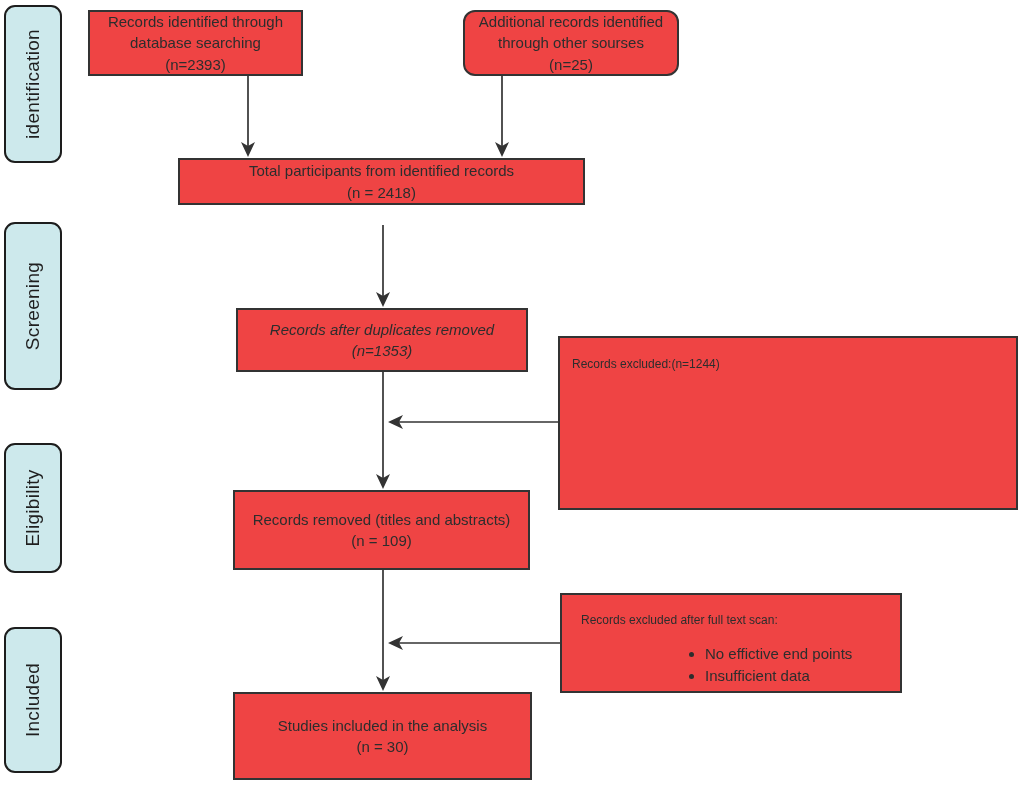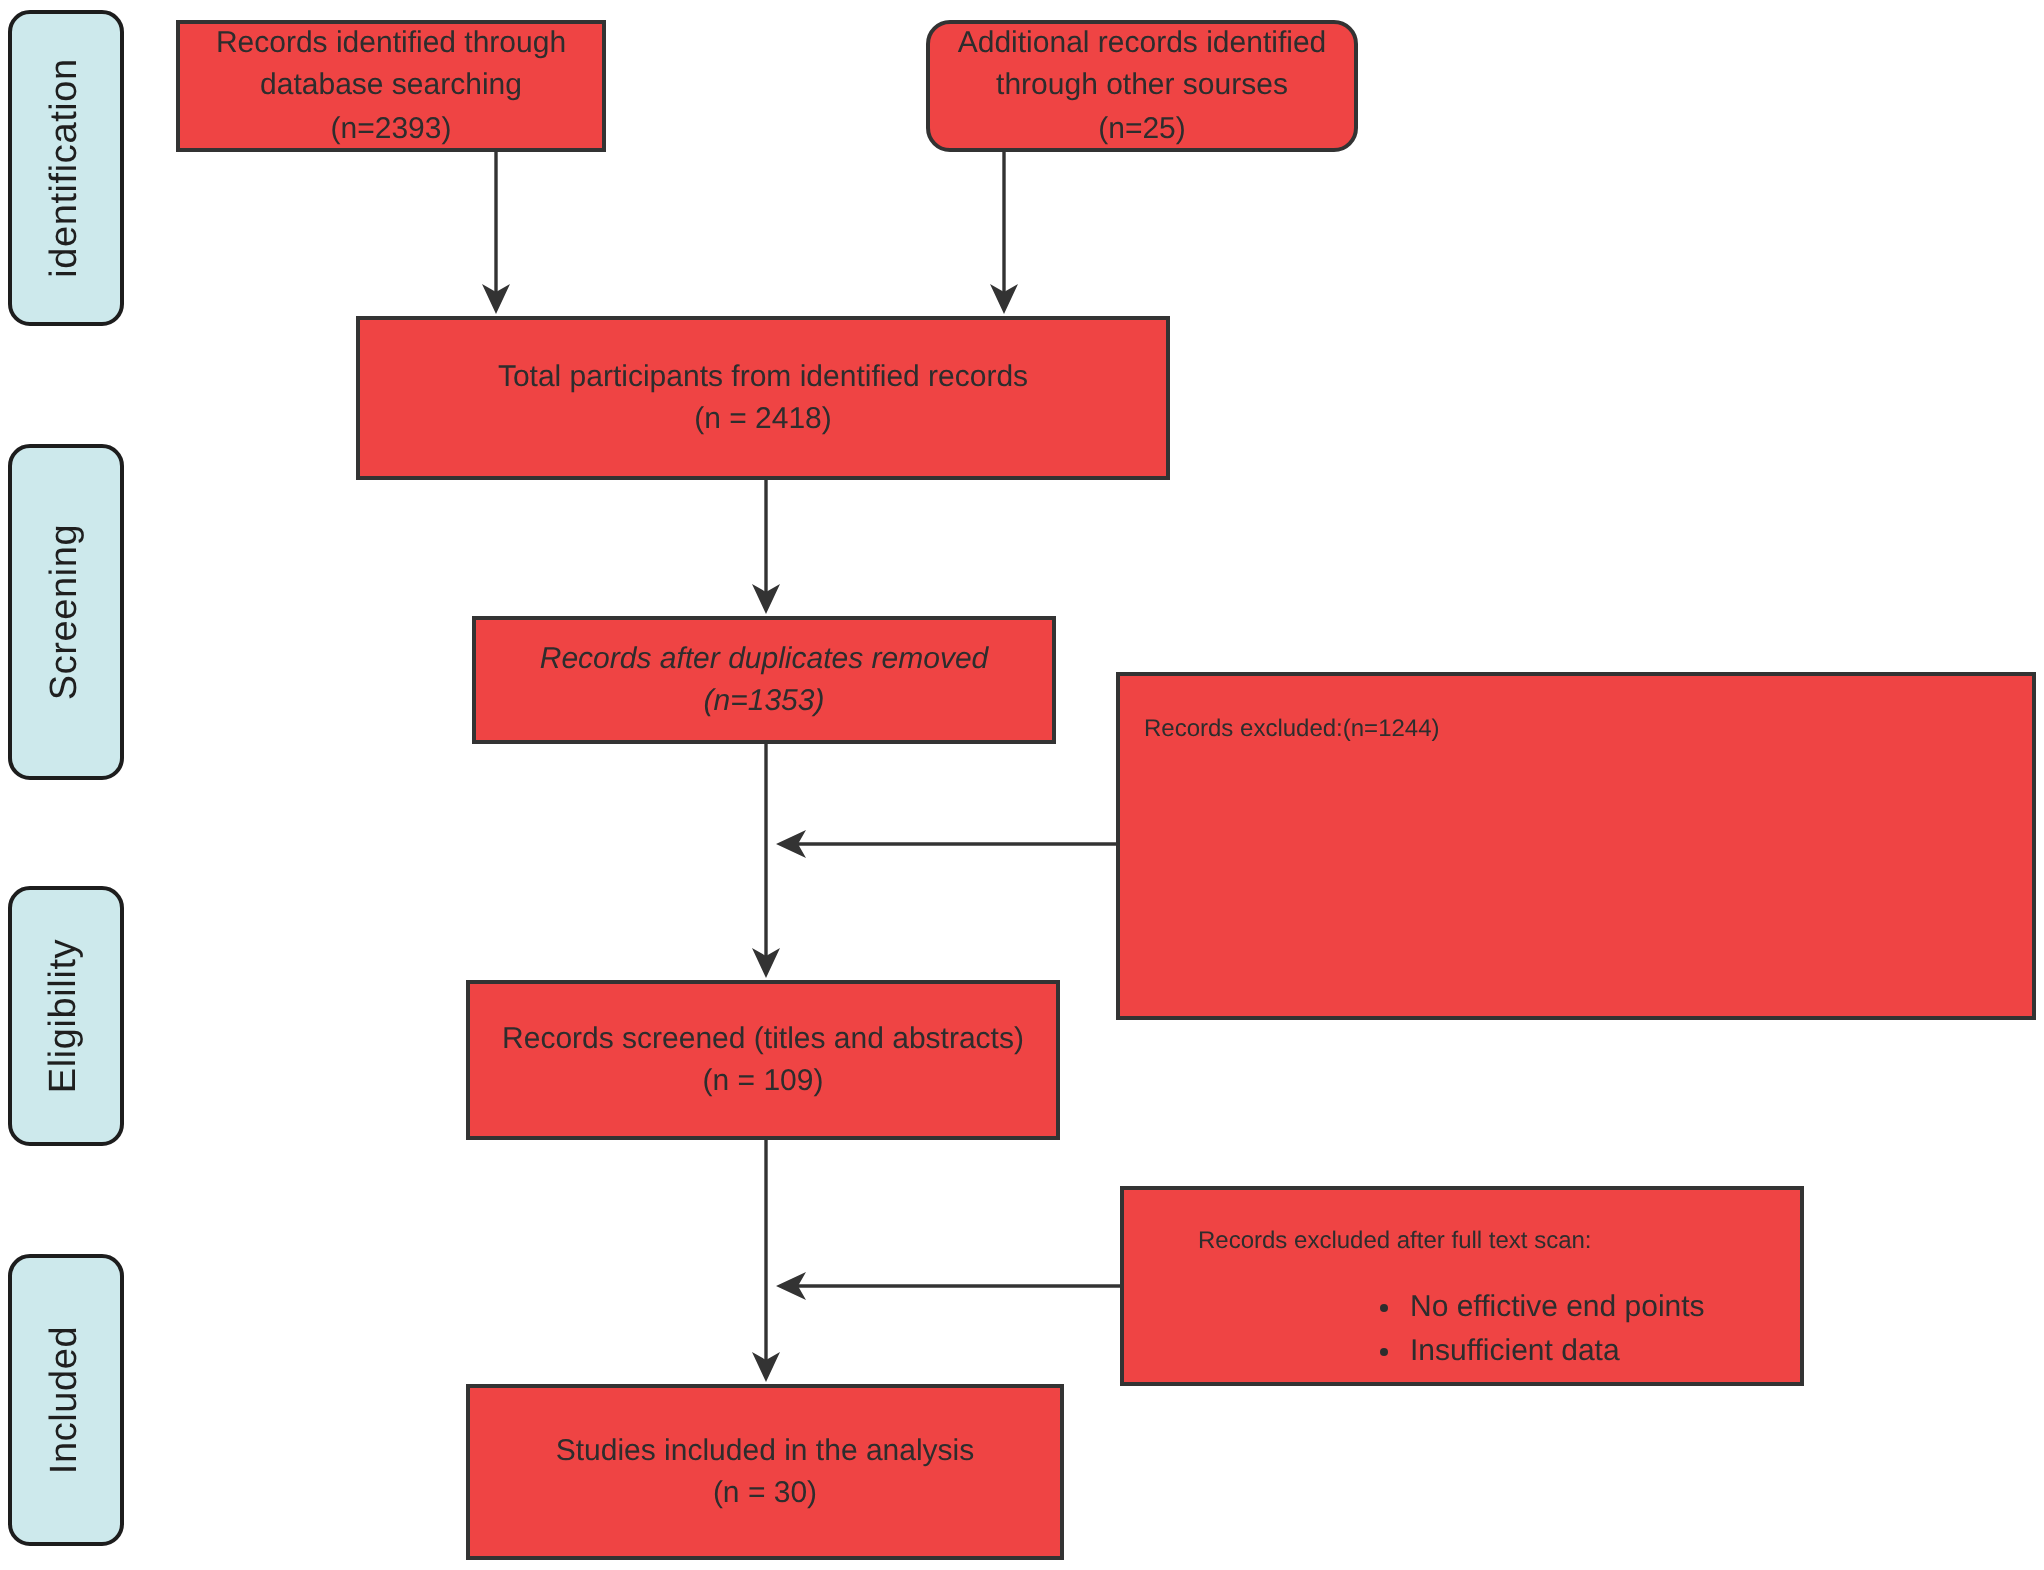--- a/index.html
+++ b/index.html
@@ -48,21 +48,21 @@
     display: flex;
     flex-direction: column;
     align-items: center;
     justify-content: center;
     text-align: center;
     padding: 4px 8px;
   }
   .box.excl { text-align: left; }
   .excl-heading { font-size: 12px; }
   .excl1 .excl-heading { padding: 18px 10px 0 12px; }
-  .excl2 .excl-heading { padding: 17px 10px 0 37px; }
+  .excl2 .excl-heading { padding: 17px 10px 0 19px; }
   .excl ul {
     margin: 15px 6px 0 0;
     list-style: disc;
   }
   .excl1 ul { padding-left: 58px; margin-top: 16px; }
   .excl2 ul { padding-left: 95px; margin-top: 14px; margin-left: 48px; }
   .excl li { line-height: 1.45; }
 </style>
 </head>
 <body>
@@ -106,36 +106,36 @@
   <div class="box center" style="left:88px; top:10px; width:215px; height:66px;">
     <div>Records identified through database searching</div>
     <div>(n=2393)</div>
   </div>
 
   <div class="box center" style="left:463px; top:10px; width:216px; height:66px;border-radius:12px;">
     <div>Additional records identified through other sourses</div>
     <div>(n=25)</div>
   </div>
 
-  <div class="box center" style="left:178px; top:158px; width:407px; height:82px;">
+  <div class="box center" style="left:178px; top:158px; width:407px; height:47px;">
     <div>Total participants from identified records</div>
     <div>(n = 2418)</div>
   </div>
 
   <div class="box center" style="left:236px; top:308px; width:292px; height:64px;font-style:italic;">
     <div>Records after duplicates removed</div>
     <div>(n=1353)</div>
   </div>
 
   <div class="box excl excl1" style="left:558px; top:336px; width:460px; height:174px;">
     <div class="excl-heading">Records excluded:(n=1244)</div>
   </div>
 
   <div class="box center" style="left:233px; top:490px; width:297px; height:80px;">
-    <div>Records screened (titles and abstracts)</div>
+    <div>Records removed (titles and abstracts)</div>
     <div>(n = 109)</div>
   </div>
 
   <div class="box excl excl2" style="left:560px; top:593px; width:342px; height:100px;">
     <div class="excl-heading">Records excluded after full text scan:</div>
     <ul>
       <li>No effictive end points</li>
       <li>Insufficient data</li>
     </ul>
   </div>

